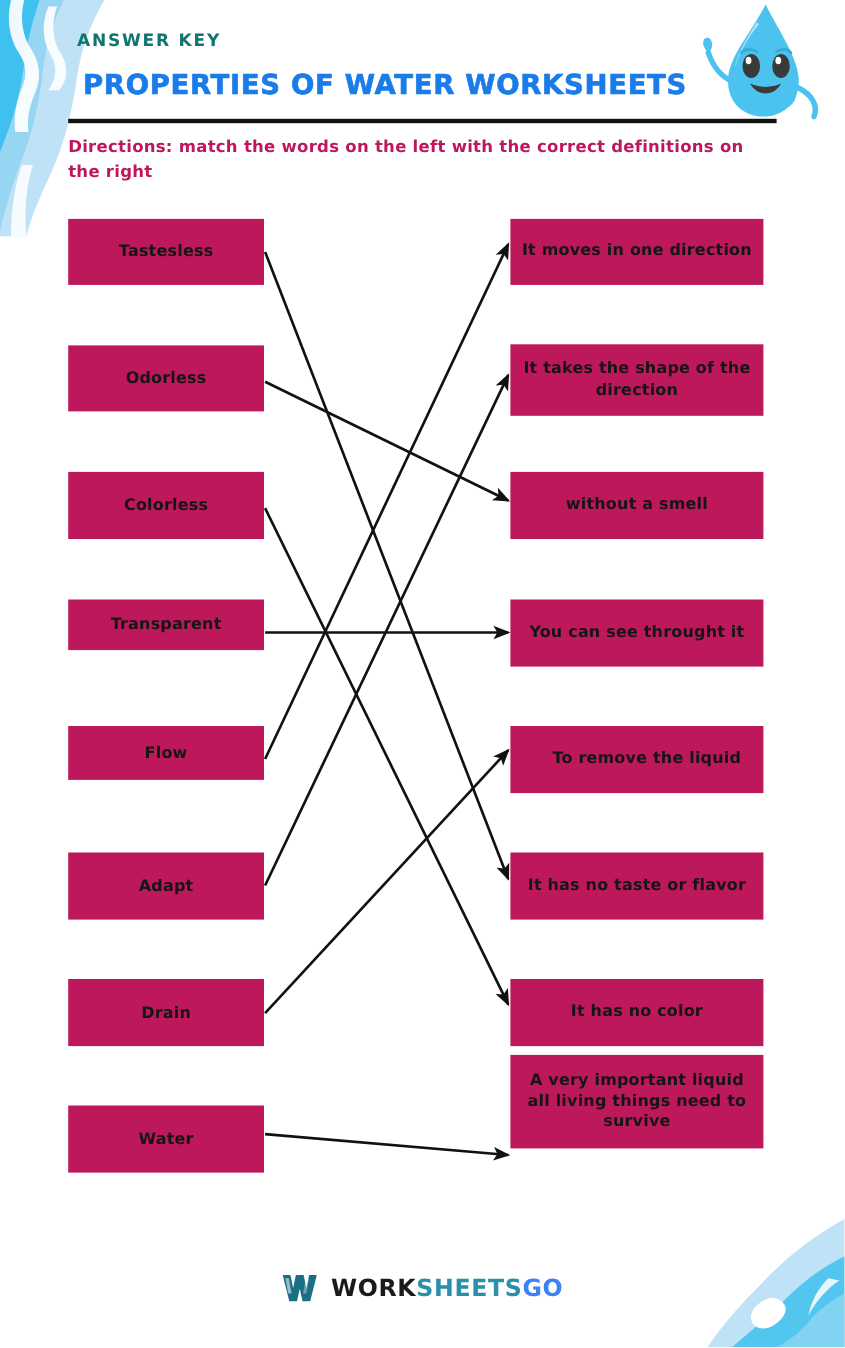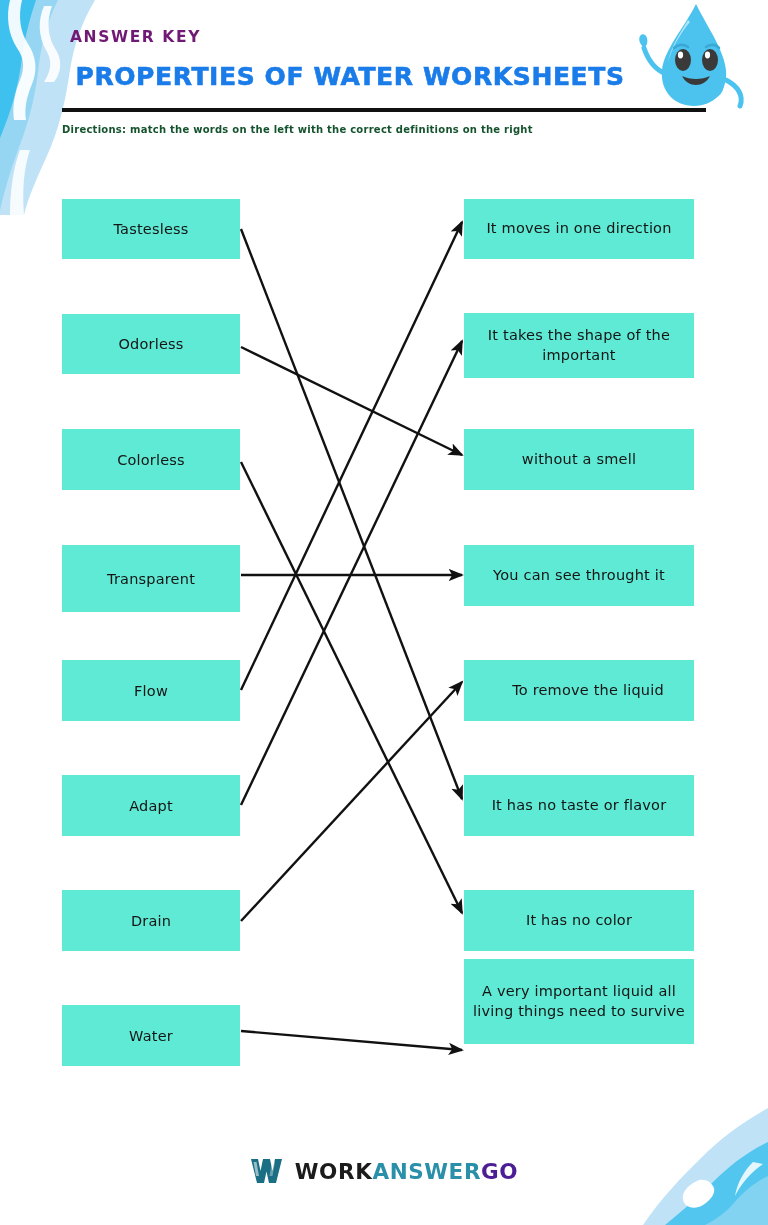--- a/index.html
+++ b/index.html
@@ -27,21 +27,21 @@
   .wave-botright { right: 0; bottom: 0;  width: 125px; height: 145px; }
 
   
   .answer-key {
     position: absolute;
     left: 70px;
     top: 28px;
     font-size: 15.5px;
     font-weight: 700;
     letter-spacing: 1.6px;
-    color: #701a75;
+    color: #0f766e;
     font-family: "DejaVu Sans", sans-serif;
   }
   .main-title {
     position: absolute;
     left: 70px;
     top: 62px;
     width: 560px;
     text-align: center;
     font-size: 25px;
     font-weight: 700;
@@ -56,24 +56,24 @@
     top: 108px;
     width: 644px;
     height: 4px;
     background: #111111;
   }
   .directions {
     position: absolute;
     left: 62px;
     top: 122px;
     width: 648px;
-    font-size: 10px;
+    font-size: 15px;
     font-weight: 700;
     line-height: 1.55;
-    color: #14532d;
+    color: #be185d;
     letter-spacing: 0.25px;
   }
 
   
   .mascot {
     position: absolute;
     left: 622px;
     top: 2px;
     width: 132px;
     height: 112px;
@@ -90,27 +90,27 @@
   .lines-layer {
     position: absolute;
     left: 0;
     top: 0;
     width: 768px;
     height: 1225px;
     pointer-events: none;
   }
   .term-box, .def-box {
     position: absolute;
-    background: #5eead4;
+    background: #be185d;
     display: flex;
     align-items: center;
     justify-content: center;
     text-align: center;
     color: #151515;
-    font-weight: 400;
+    font-weight: 700;
     letter-spacing: 0.2px;
     box-sizing: border-box;
   }
   .term-box {
     left: 62px;
     width: 178px;
     font-size: 14.5px;
   }
   .def-box {
     left: 464px;
@@ -133,21 +133,21 @@
   }
   .logo-mark { width: 34px; height: 26px; }
   .logo-text {
     font-size: 21.5px;
     font-weight: 800;
     letter-spacing: 0.6px;
     font-family: "DejaVu Sans", sans-serif;
   }
   .logo-work { color: #1b1b1b; }
   .logo-sheets { color: #2a8fa8; }
-  .logo-go { color: #4c1d95; }
+  .logo-go { color: #3b82f6; }
 </style>
 </head>
 <body>
 
 <div class="page">
 
   <svg class="wave-deco wave-topleft" viewBox="0 0 95 215" xmlns="http://www.w3.org/2000/svg">
     <path d="M0 0 L95 0 C82 22 74 44 70 70 C66 98 60 128 46 158 C36 180 28 198 24 215 L0 215 Z" fill="#bfe2f7"></path>
     <path d="M0 0 L58 0 C48 20 42 40 39 64 C36 92 30 120 18 150 C10 172 4 192 0 210 Z" fill="#8fd4f2" opacity="0.85"></path>
     <path d="M0 0 L36 0 C30 18 25 36 22 58 C19 82 13 105 4 128 L0 138 Z" fill="#3fc1ef"></path>
@@ -216,41 +216,41 @@
 
     <div class="term-box" style="top:199px;  height:60px;">
       <span>Tastesless</span>
     </div>
     <div class="term-box" style="top:429px;  height:61px;">
       <span>Colorless</span>
     </div>
     <div class="term-box" style="top:314px;  height:60px;">
       <span>Odorless</span>
     </div>
-    <div class="term-box" style="top:545px;  height:67px;">
+    <div class="term-box" style="top:545px;  height:46px;">
       <span>Transparent</span>
     </div>
-    <div class="term-box" style="top:660px;  height:61px;">
+    <div class="term-box" style="top:660px;  height:49px;">
       <span>Flow</span>
     </div>
     <div class="term-box" style="top:890px;  height:61px;">
       <span>Drain</span>
     </div>
     <div class="term-box" style="top:775px;  height:61px;">
       <span>Adapt</span>
     </div>
     <div class="term-box" style="top:1005px; height:61px;align-items:center;">
       <span>Water</span>
     </div>
 
     <div class="def-box" style="top:199px;  height:60px;">
       <span>It moves in one direction</span>
     </div>
     <div class="def-box" style="top:313px;  height:65px;">
-      <span>It takes the shape of the important</span>
+      <span>It takes the shape of the direction</span>
     </div>
     <div class="def-box" style="top:429px;  height:61px;">
       <span>without a smell</span>
     </div>
     <div class="def-box" style="top:545px;  height:61px;">
       <span>You can see throught it</span>
     </div>
     <div class="def-box" style="top:660px;  height:61px;padding-left:24px;">
       <span>To remove the liquid</span>
     </div>
@@ -264,16 +264,16 @@
       <span>A very important liquid all living things need to survive</span>
     </div>
   </div>
 
   <div class="footer-logo">
     <svg class="logo-mark" viewBox="0 0 34 26" xmlns="http://www.w3.org/2000/svg">
       <path d="M1 1 L8 1 L10.5 13 L13 1 L20 1 L22.5 13 L25 1 L32 1 L26 25 L19 25 L16.5 13.5 L14 25 L7 25 Z" fill="#1b6f85"></path>
       <path d="M3.5 4 L6.5 4 L9 18 L6 18 Z" fill="#ffffff" opacity="0.55"></path>
       <path d="M22 4 L25 4 L22.5 18 L19.5 18 Z" fill="#ffffff" opacity="0.35"></path>
     </svg>
-    <div class="logo-text"><span class="logo-work">WORK</span><span class="logo-sheets">ANSWER</span><span class="logo-go">GO</span></div>
+    <div class="logo-text"><span class="logo-work">WORK</span><span class="logo-sheets">SHEETS</span><span class="logo-go">GO</span></div>
   </div>
 
 </div>
 
 </body></html>

